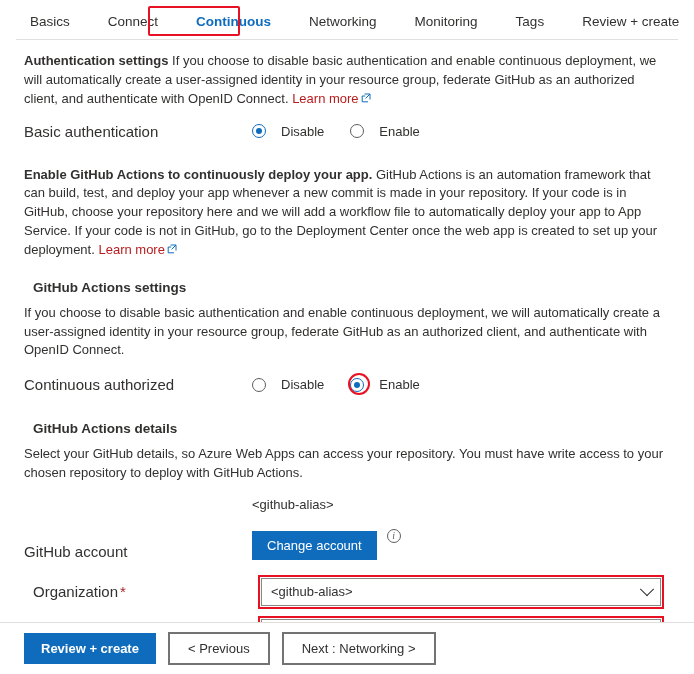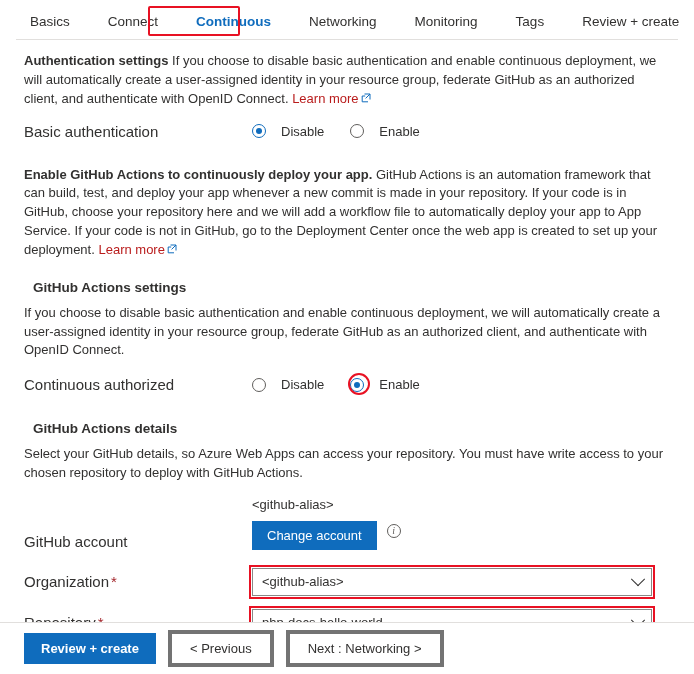--- a/index.html
+++ b/index.html
@@ -136,21 +136,21 @@
   .acct-row {
     display: flex;
     align-items: flex-end;
     margin-top: 14px;
   }
   .acct-value {
     font-size: 13px;
     color: #323130;
   }
   .btn-primary {
-    margin-top: 9px;
+    margin-top: 19px;
     background: #0f6cbd;
     color: #ffffff;
     border: 1px solid #0f6cbd;
     font-size: 13px;
     padding: 6px 14px;
     cursor: pointer;
     font-family: "Liberation Sans", sans-serif;
   }
   .info-icon {
     display: inline-block;
@@ -166,20 +166,21 @@
     font-family: "Liberation Serif", serif;
     font-style: italic;
     cursor: pointer;
   }
 
   
   .dd-row {
     display: flex;
     align-items: center;
     margin-top: 13px;
+    justify-content: center;
   }
   .req { color: #a4262c; margin-left: 2px; }
   .dropdown {
     width: 400px;
     height: 28px;
     border: 1px solid #8a8886;
     background: #ffffff;
     display: flex;
     align-items: center;
     justify-content: space-between;
@@ -220,21 +221,21 @@
     border: 1px solid #0f6cbd;
     font-size: 13px;
     padding: 7px 16px;
     cursor: pointer;
     font-family: "Liberation Sans", sans-serif;
     font-weight: bold;
   }
   .btn-footer {
     background: #ffffff;
     color: #323130;
-    border: 4px solid #737373;
+    border: 2px solid #737373;
     font-size: 13px;
     padding: 7px 18px;
     cursor: pointer;
     font-family: "Liberation Sans", sans-serif;
   }
   .mt20 { margin-top: 20px; }
   .mt14 { margin-top: 14px; }
 </style>
 </head>
 <body>

